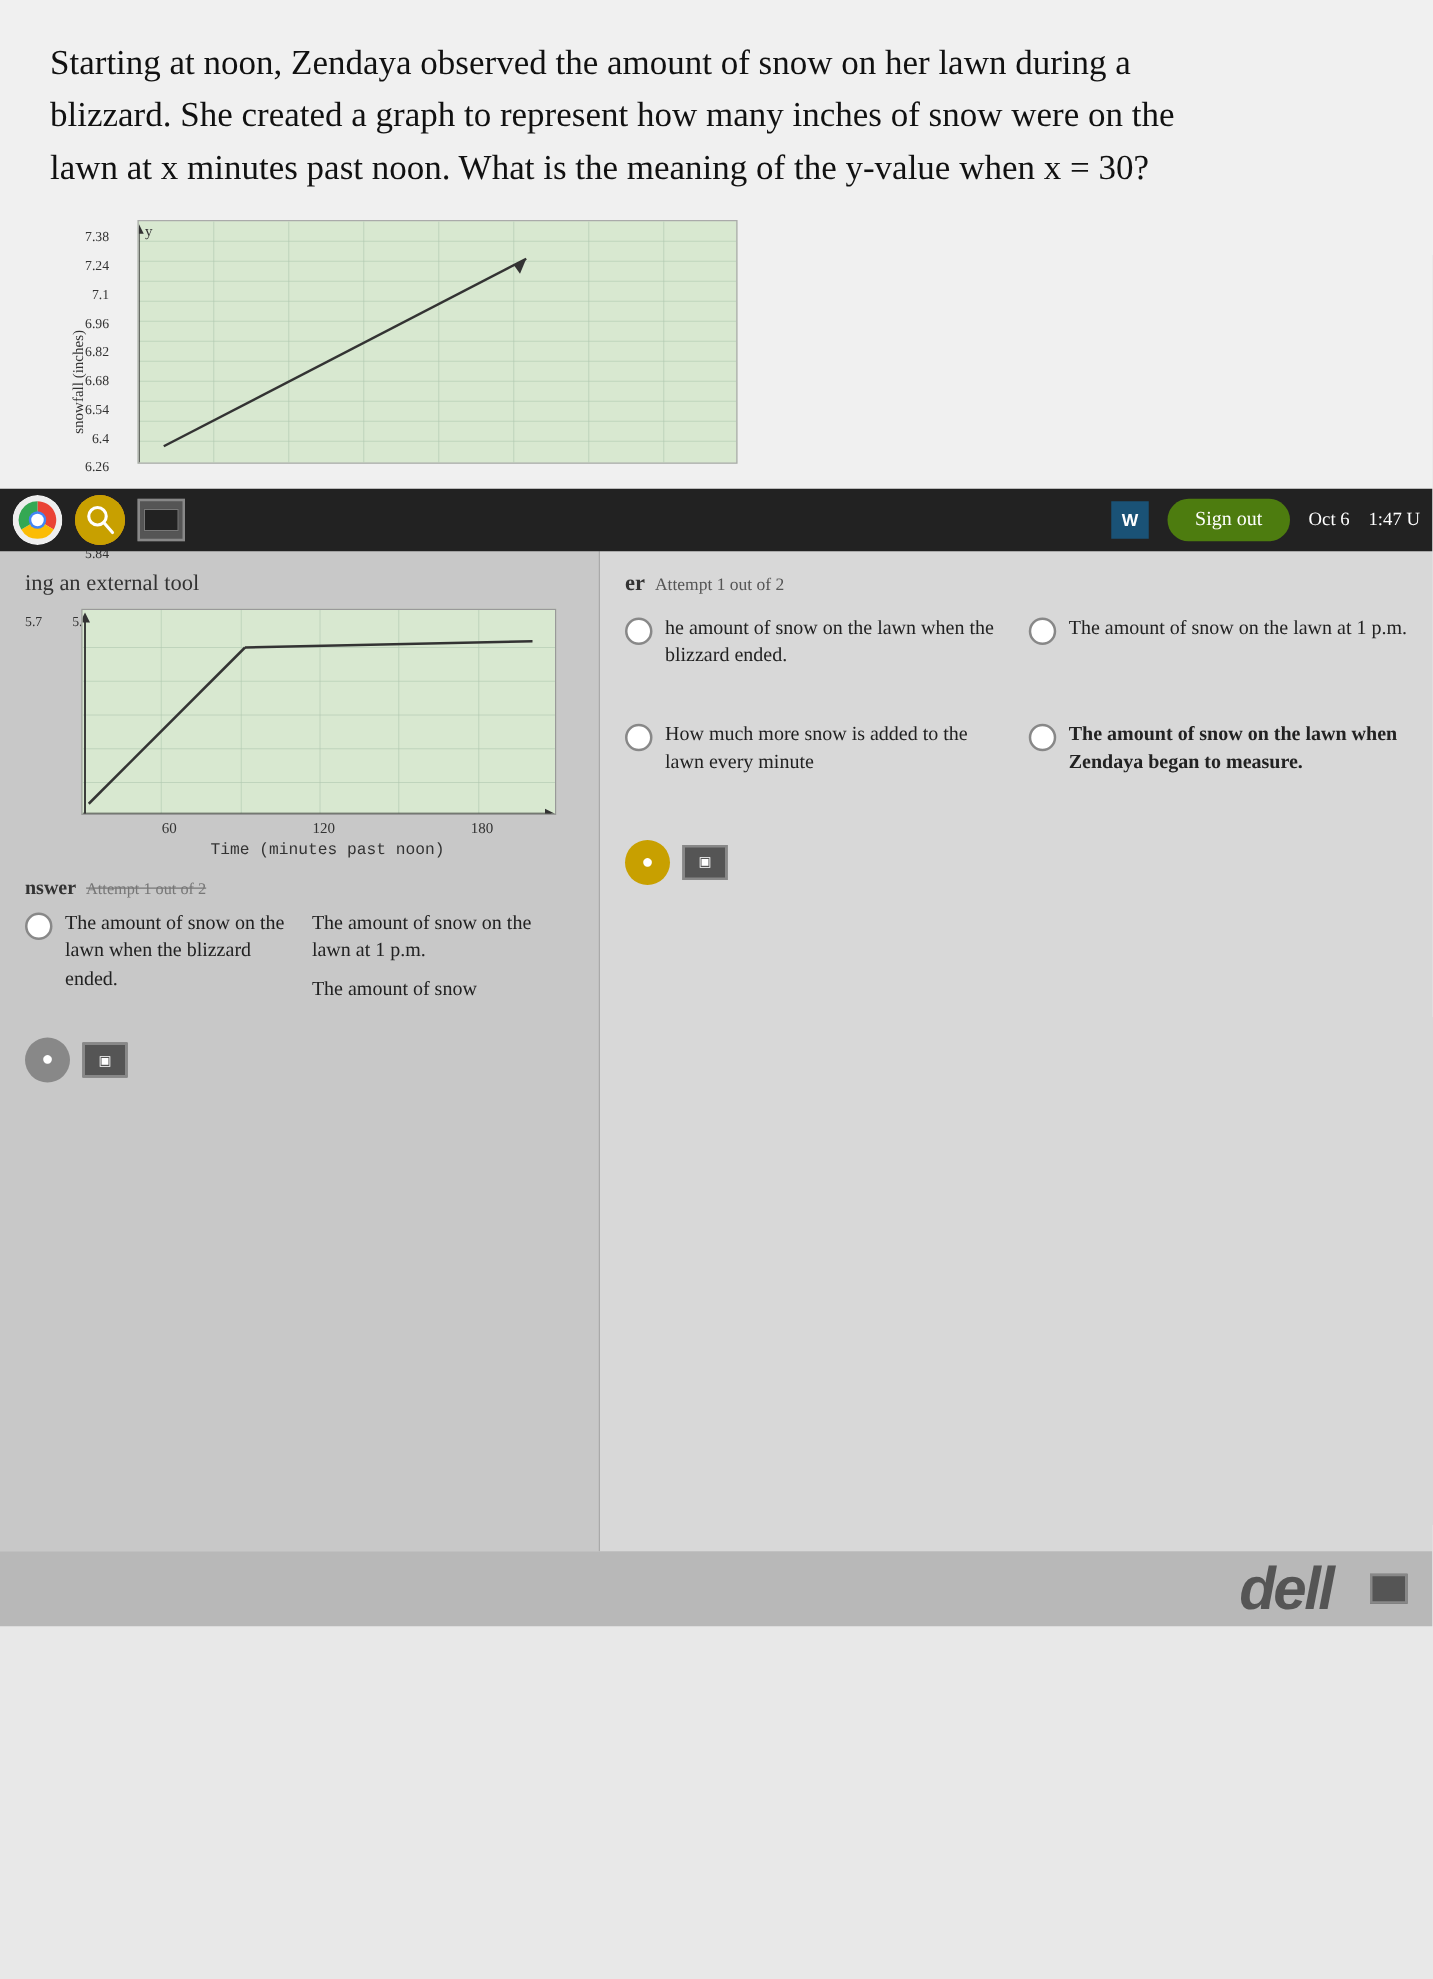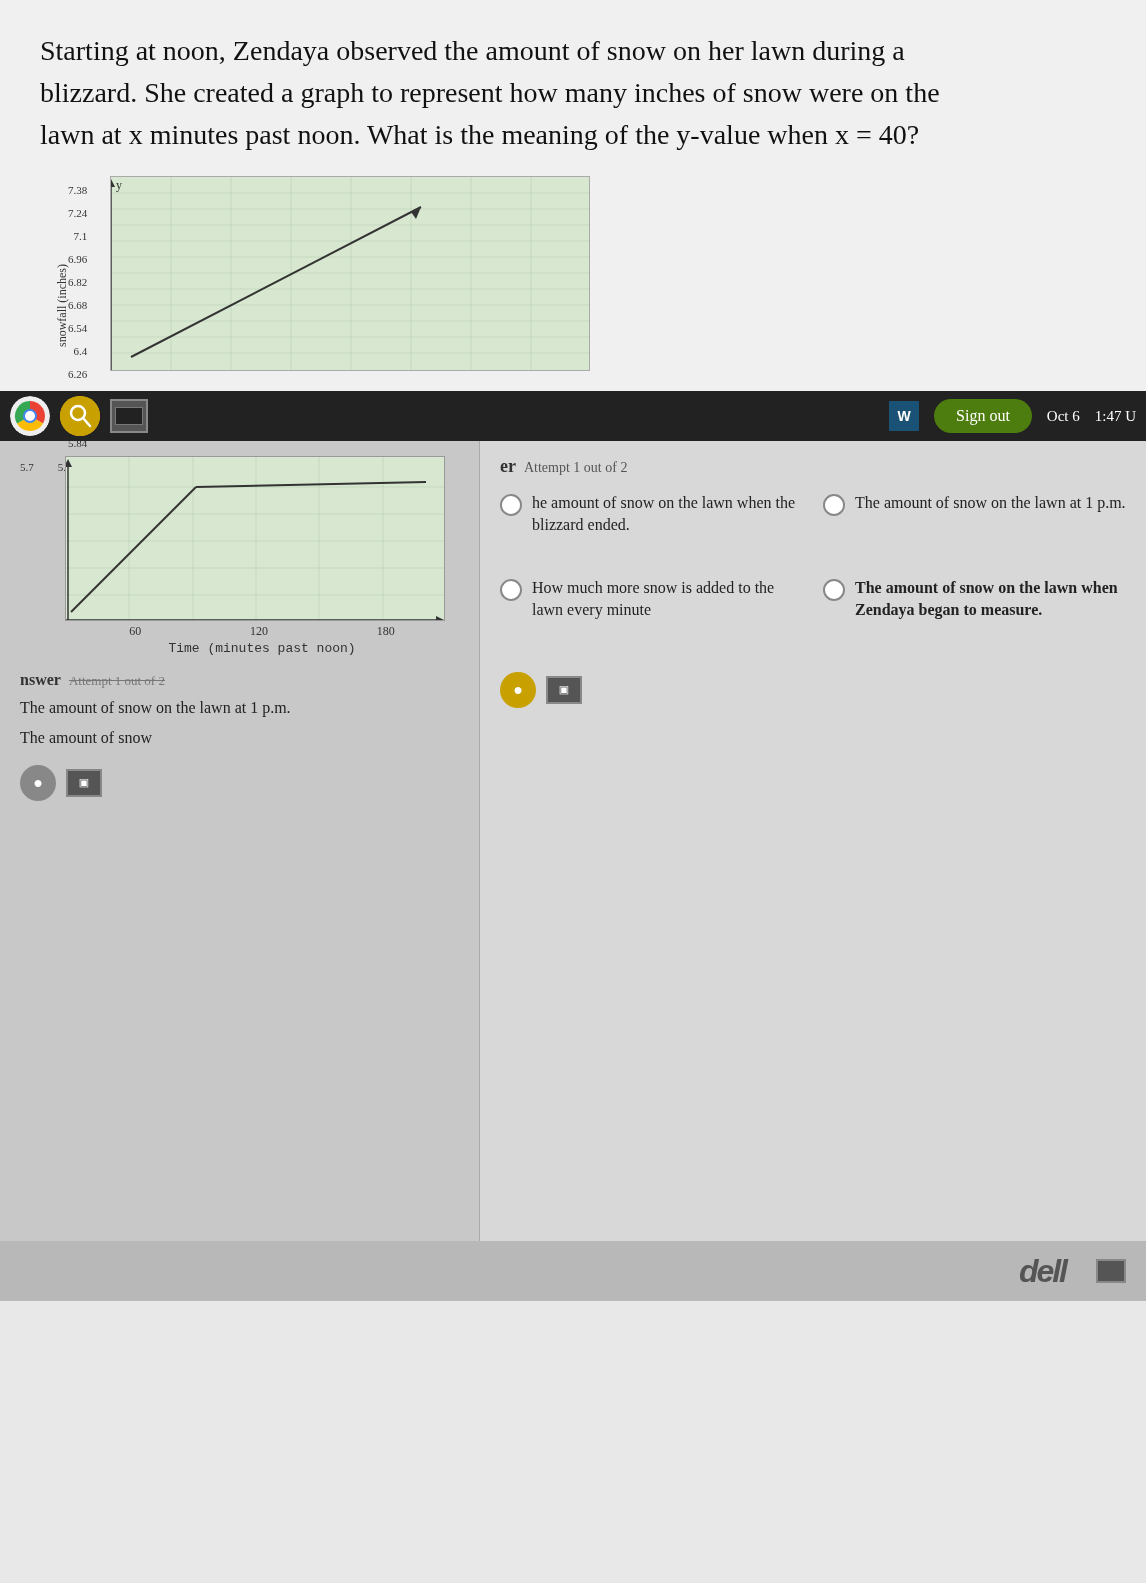--- a/index.html
+++ b/index.html
@@ -133,21 +133,21 @@
       position: absolute;
       top: 0; left: 0;
       width: 100%;
       height: 100%;
     }
   </style>
 </head>
 <body>
 
 <div class="top-section">
-  <p class="question-text">Starting at noon, Zendaya observed the amount of snow on her lawn during a blizzard. She created a graph to represent how many inches of snow were on the lawn at x minutes past noon. What is the meaning of the y-value when x = 40?</p>
+  <p class="question-text">Starting at noon, Zendaya observed the amount of snow on her lawn during a blizzard. She created a graph to represent how many inches of snow were on the lawn at x minutes past noon. What is the meaning of the y-value when x = 30?</p>
 
   <div style="display: flex; align-items: flex-start; margin-top: 10px; padding-left: 70px;">
     <div style="position: relative;">
 
       <div style="writing-mode: vertical-rl; transform: rotate(180deg); font-size: 12px; color: #333; position: absolute; left: -55px; top: 0; height: 260px; display: flex; align-items: center; justify-content: center;">snowfall (inches)</div>
 
       <div style="position: absolute; left: -42px; top: 8px; display: flex; flex-direction: column; gap: 11px; font-size: 11px; color: #333; text-align: right;">
         <span>7.38</span>
         <span>7.24</span>
         <span>7.1</span>
@@ -231,20 +231,21 @@
     <button class="sign-out-btn">Sign out</button>
 
     <span class="taskbar-date">Oct 6</span>
     <span class="taskbar-time">1:47 U</span>
   </div>
 </div>
 
 <div class="bottom-section">
 
   <div class="bottom-left">
+    <p class="tool-label">ing  an external tool</p>
 
     <div style="position: relative; padding-left: 45px;">
 
       <div style="position: absolute; left: 0; top: 5px; display: flex; flex-direction: row; gap: 24px; font-size: 11px; color: #333; text-align: right; width: 38px;">
         <span>5.7</span>
         <span>5.56</span>
         <span>5.42</span>
         <span>3.71</span>
         <span>5.14</span>
         <span>5</span>
@@ -285,20 +286,26 @@
     </div>
 
     <div style="margin-top: 15px;">
       <div style="display: flex; align-items: baseline; gap: 8px; margin-bottom: 8px;">
         <span style="font-size: 16px; font-weight: bold; color: #333;">nswer</span>
         <span style="font-size: 13px; color: #777; text-decoration: line-through;">Attempt 1 out of 2</span>
       </div>
 
       <div style="display: flex; gap: 20px;">
         <div style="flex: 1;">
+          <div class="answer-option">
+            <div class="radio-circle"></div>
+            <span class="answer-text">The amount of snow on the lawn when the blizzard ended.</span>
+          </div>
+        </div>
+        <div style="flex: 1;">
           <div style="margin-bottom: 8px;">
             <span class="answer-text">The amount of snow on the lawn at 1 p.m.</span>
           </div>
           <div>
             <span class="answer-text">The amount of snow</span>
           </div>
         </div>
       </div>
     </div>
 
@@ -350,14 +357,14 @@
     <div style="display: flex; align-items: center; gap: 10px; margin-top: 30px; position: relative;">
       <div style="width:36px; height:36px; border-radius:50%; background:#c8a000; display:flex; align-items:center; justify-content:center; color:white; font-size:16px;">●</div>
       <div style="width:36px; height:28px; background:#555; border:2px solid #888; display:flex; align-items:center; justify-content:center; color:white; font-size:11px;">▣</div>
     </div>
   </div>
 </div>
 
 <div style="background: #b8b8b8; height: 60px; display: flex; align-items: center; justify-content: flex-end; padding-right: 80px; position: relative;">
 
   <div style="width:30px; height:24px; background:#555; border:2px solid #888; position: absolute; right: 20px; top: 50%; transform: translateY(-50%);"></div>
-  <span style="font-size: 32px; font-style: italic; color: #555; font-family: Arial, sans-serif; font-weight: bold; letter-spacing: -2px;">dell</span>
+  <span style="font-size: 48px; font-style: italic; color: #555; font-family: Arial, sans-serif; font-weight: bold; letter-spacing: -2px;">dell</span>
 </div>
 
 </body></html>

